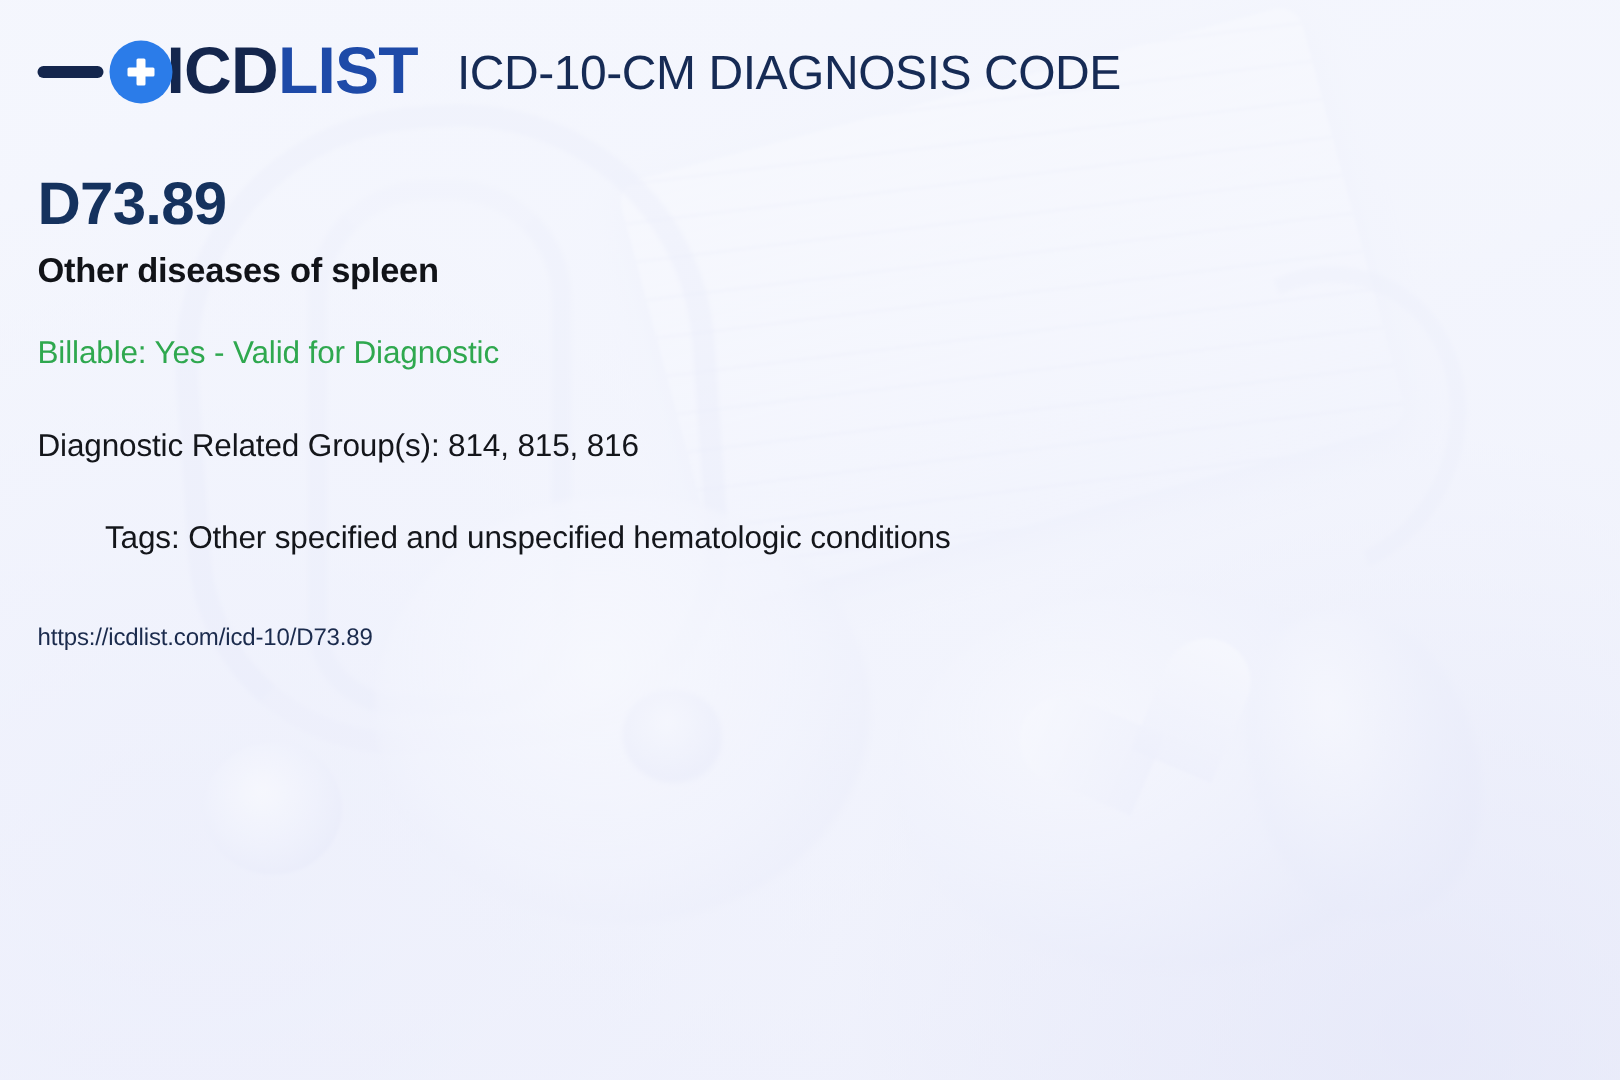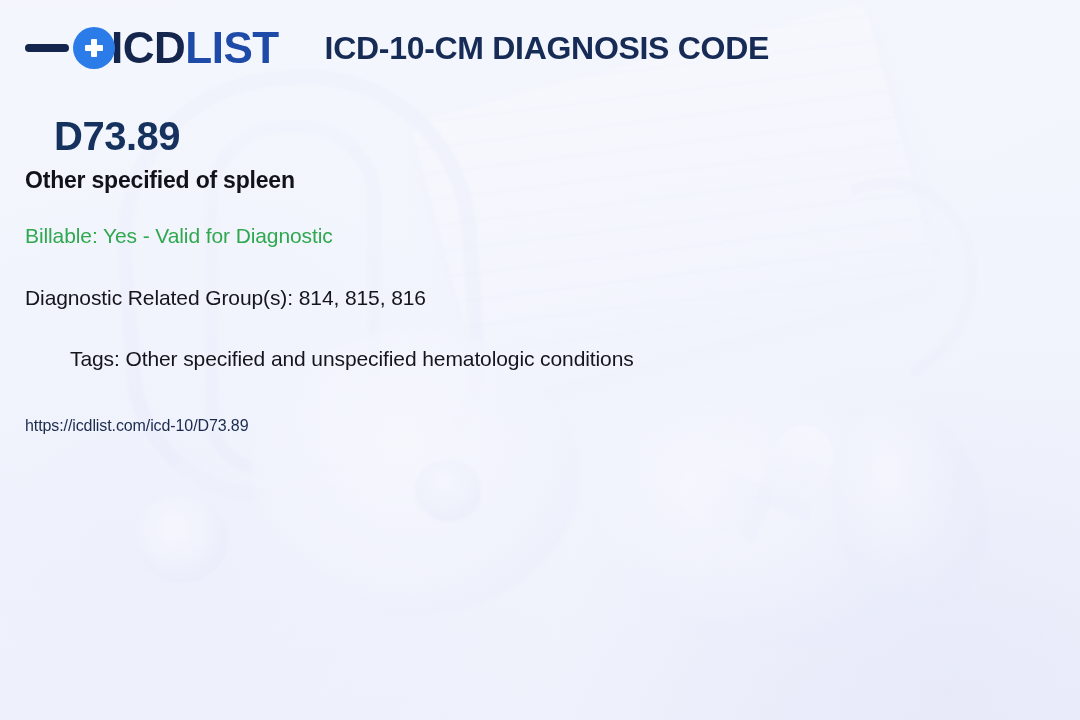--- a/index.html
+++ b/index.html
@@ -202,38 +202,36 @@
     font-size: 44px;
     font-weight: 700;
     letter-spacing: -0.5px;
     line-height: 1;
   }
   .logo-icd  { color: #14264d; }
   .logo-list { color: #1e4aa8; }
 
   .header-title {
     font-size: 32px;
-    font-weight: 700;
+    font-weight: 400;
     color: #162b55;
     letter-spacing: -0.3px;
     white-space: nowrap;
-    margin-left: 20px;
   }
 
   
   .code {
     position: absolute;
     left: 25px;
     top: 114px;
     font-size: 40px;
     font-weight: 700;
     color: #15325e;
     letter-spacing: -0.5px;
     line-height: 1.1;
-    margin-left: 29px;
   }
   .desc {
     position: absolute;
     left: 25px;
     top: 167px;
     font-size: 23px;
     font-weight: 700;
     color: #111318;
     letter-spacing: -0.2px;
   }
@@ -315,21 +313,21 @@
           <span class="logo-plus"></span>
         </span>
         <span class="logo-word">
           <span class="logo-icd">ICD</span><span class="logo-list">LIST</span>
         </span>
       </div>
       <div class="header-title">ICD-10-CM DIAGNOSIS CODE</div>
     </div>
 
     <div class="code">D73.89</div>
-    <div class="desc">Other specified of spleen</div>
+    <div class="desc">Other diseases of spleen</div>
     <div class="billable">Billable: Yes - Valid for Diagnostic</div>
     <div class="drg">Diagnostic Related Group(s): 814, 815, 816</div>
     <div class="tags">Tags: Other specified and unspecified hematologic conditions</div>
     <div class="url">https://icdlist.com/icd-10/D73.89</div>
 
 
   </div>
 </div>
 
 </body></html>

